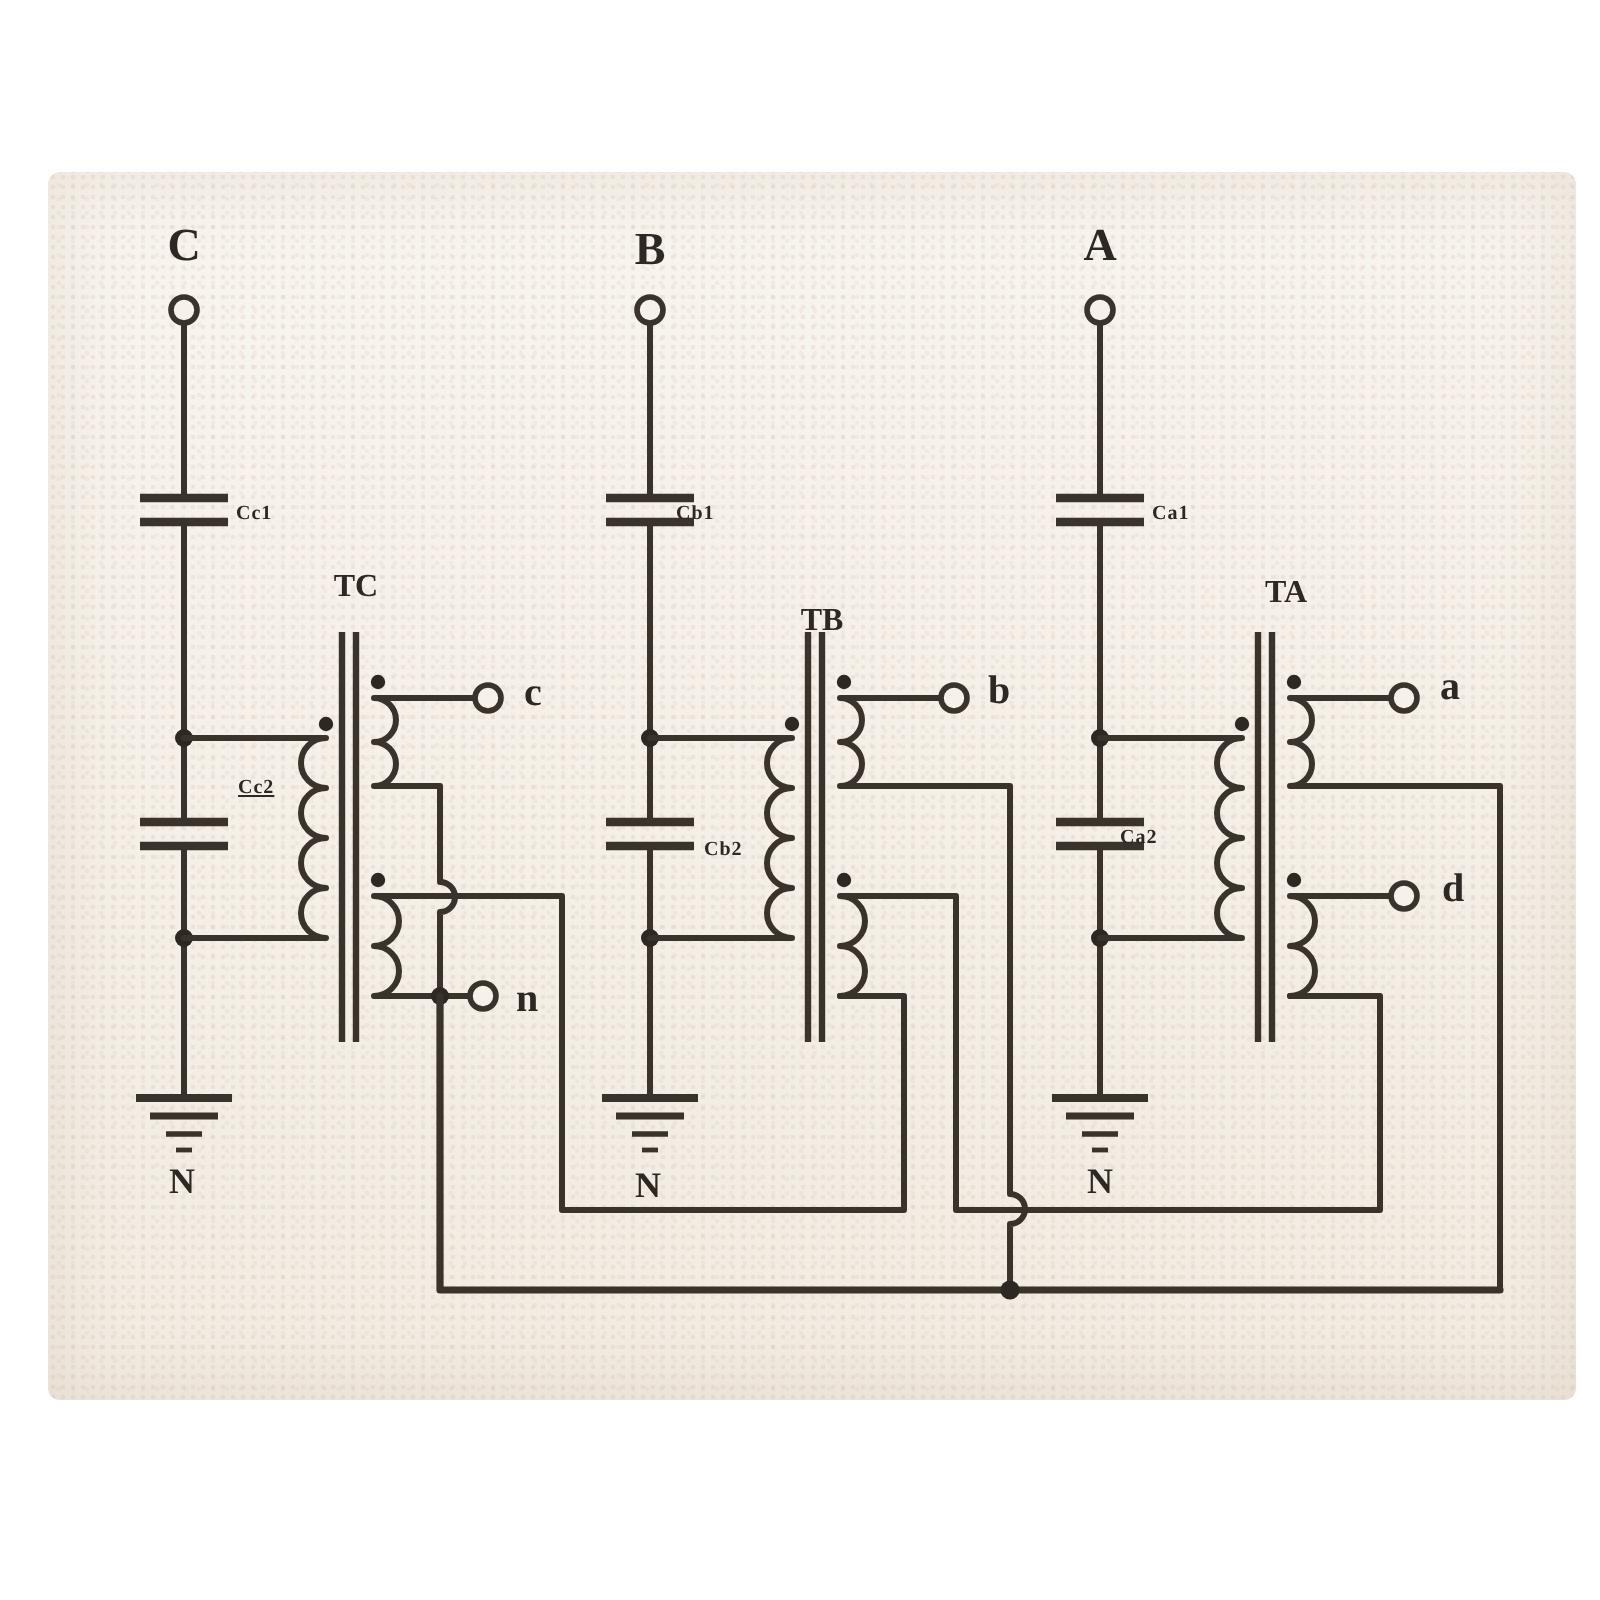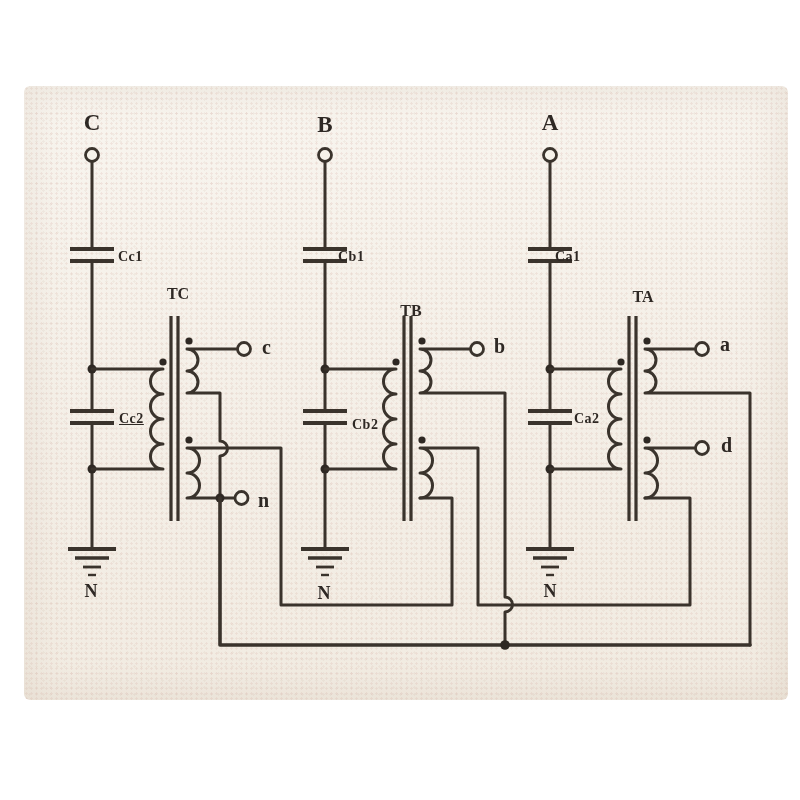--- a/index.html
+++ b/index.html
@@ -23,21 +23,21 @@
   .gnd1{stroke:#3a332c;stroke-width:4;fill:none;}
   .gnd2{stroke:#3a332c;stroke-width:3.4;fill:none;}
   .gnd3{stroke:#3a332c;stroke-width:2.8;fill:none;}
   .gnd4{stroke:#3a332c;stroke-width:2.4;fill:none;}
   .dot {fill:#2e2823;stroke:none;}
   .term{fill:#f6f2ea;stroke:#3a332c;stroke-width:2.8;}
   .lbl{position:absolute;color:#2e2824;font-weight:bold;white-space:nowrap;
        transform:translate(-50%,-50%);}
   .lbl.left{transform:translate(0,-50%);}
   .phase{font-size:23px;}
-  .cap{font-size:14px;letter-spacing:0.5px;}
+  .cap{font-size:10px;letter-spacing:0.5px;}
   .tx{font-size:16px;}
   .term-l{font-size:20px;}
   .gnd-l{font-size:18px;}
 </style>
 </head>
 <body>
 
 <div class="stage">
   <div class="paper"></div>
 
@@ -129,25 +129,25 @@
         <path class="w2" d="M220 498 V645 H750"></path>
         <circle class="dot" cx="505" cy="645" r="4.8"></circle>
       </g>
     </svg>
 
     <div class="lbl phase" style="left:92px;top:123px;">C</div>
     <div class="lbl phase" style="left:325px;top:125px;">B</div>
     <div class="lbl phase" style="left:550px;top:123px;">A</div>
 
     <div class="lbl cap left" style="left:118px;top:257px;">Cc1</div>
-    <div class="lbl cap left" style="left:119px;top:419px;text-decoration:underline;">Cc2</div>
+    <div class="lbl cap left" style="left:119px;top:394px;text-decoration:underline;">Cc2</div>
     <div class="lbl cap left" style="left:338px;top:257px;">Cb1</div>
     <div class="lbl cap left" style="left:352px;top:425px;">Cb2</div>
-    <div class="lbl cap left" style="left:555px;top:257px;">Ca1</div>
-    <div class="lbl cap left" style="left:574px;top:419px;">Ca2</div>
+    <div class="lbl cap left" style="left:576px;top:257px;">Ca1</div>
+    <div class="lbl cap left" style="left:560px;top:419px;">Ca2</div>
 
     <div class="lbl tx" style="left:178px;top:294px;">TC</div>
     <div class="lbl tx" style="left:411px;top:311px;">TB</div>
     <div class="lbl tx" style="left:643px;top:297px;text-align:right;">TA</div>
 
     <div class="lbl term-l left" style="left:262px;top:347px;">c</div>
     <div class="lbl term-l left" style="left:494px;top:346px;">b</div>
     <div class="lbl term-l left" style="left:720px;top:344px;">a</div>
     <div class="lbl term-l left" style="left:258px;top:500px;">n</div>
     <div class="lbl term-l left" style="left:721px;top:445px;">d</div>

